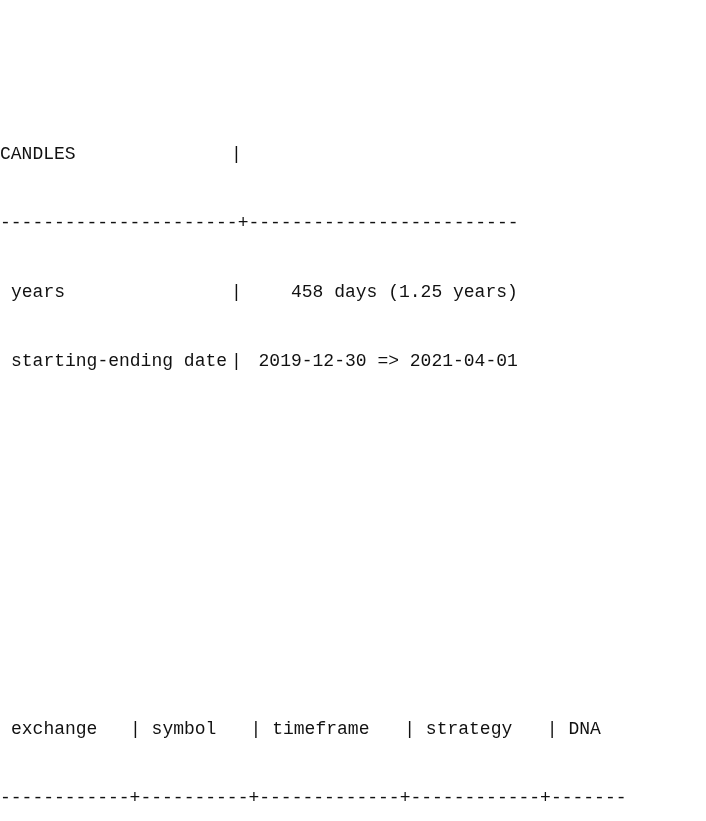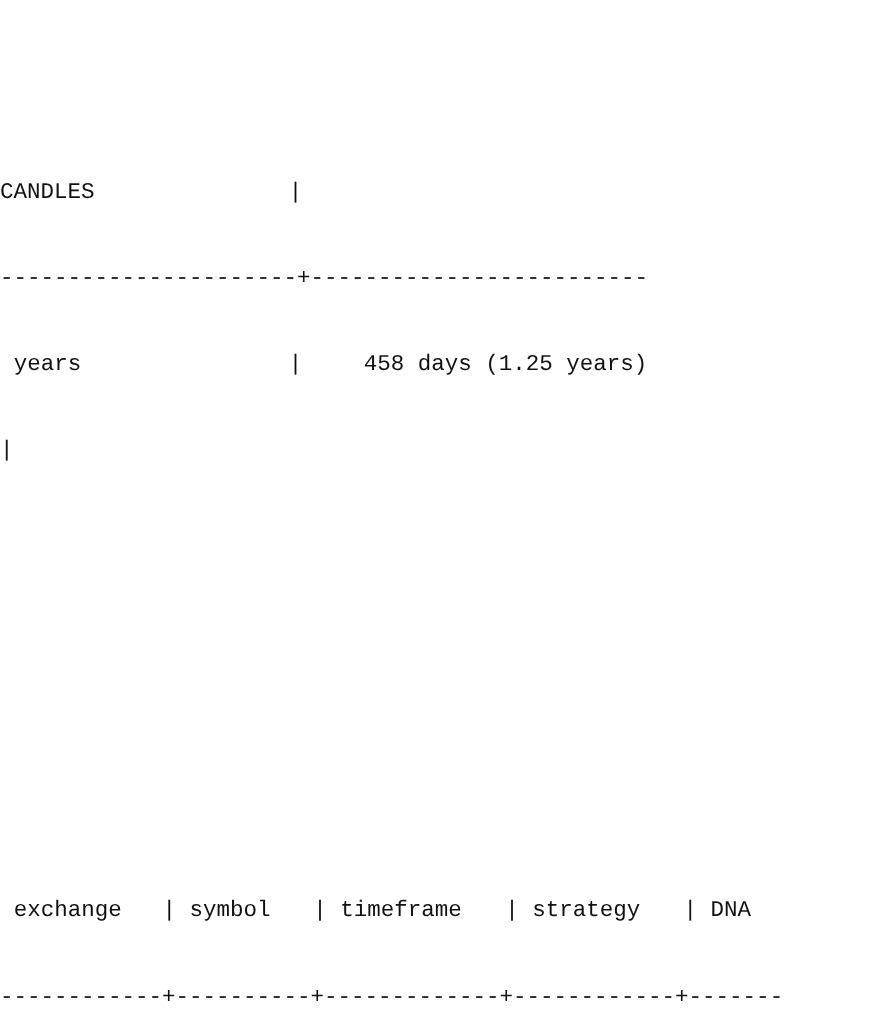--- a/index.html
+++ b/index.html
@@ -29,21 +29,21 @@
   
   <div>
     <div class="row">
       <span class="cell" style="width:231px; box-sizing:border-box;">CANDLES</span><span class="pipe">|</span>
     </div>
     <div class="line sep">----------------------+-------------------------</div>
     <div class="row">
       <span class="cell" style="width:231px; padding-left:11px; box-sizing:border-box;">years</span><span class="pipe">|</span><span class="cell right" style="width:276px;text-align:right;">458 days (1.25 years)</span>
     </div>
     <div class="row">
-      <span class="pipe">|</span>
+      <span class="cell" style="width:231px; padding-left:11px; box-sizing:border-box;">starting-ending date</span><span class="pipe">|</span><span class="cell right" style="width:276px;">2019-12-30 =&gt; 2021-04-01</span>
     </div>
   </div>
 
   <div class="blank"></div>
   <div class="blank"></div>
 
   
   <div>
     <div class="row">
       <span class="cell" style="width:130px; padding-left:11px; box-sizing:border-box;">exchange</span><span class="pipe">| </span><span class="cell" style="width:99px;">symbol</span><span class="pipe">| </span><span class="cell" style="width:132px;">timeframe</span><span class="pipe">| </span><span class="cell" style="width:121px;">strategy</span><span class="pipe">| </span><span class="cell">DNA</span>

